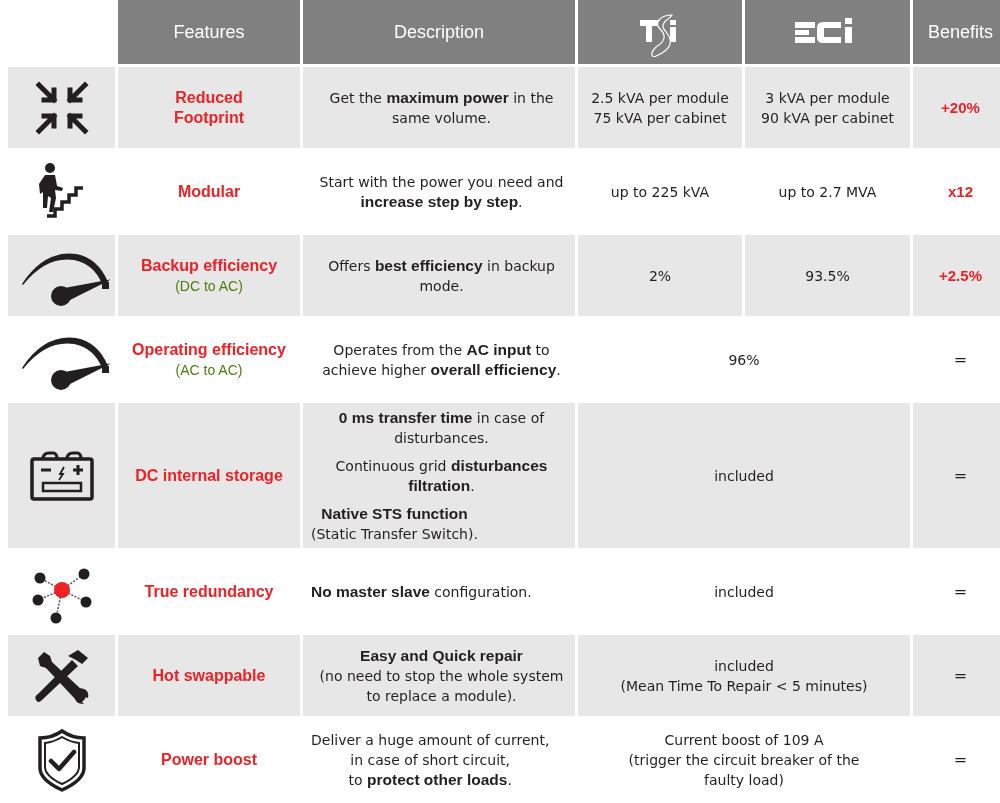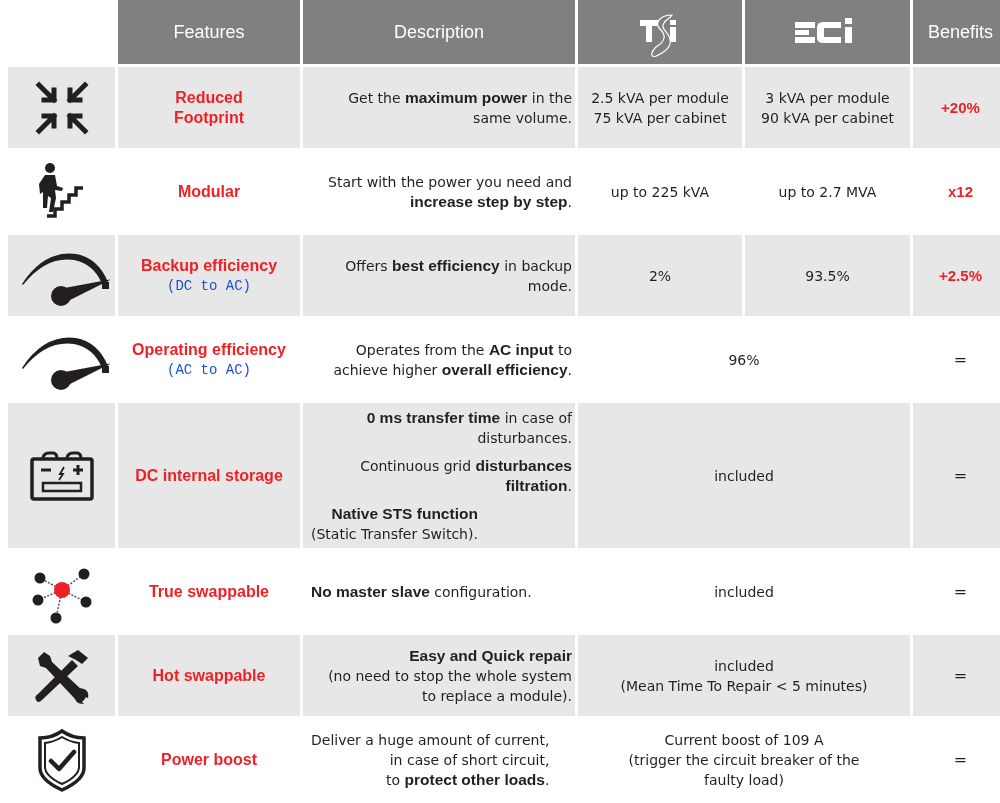--- a/index.html
+++ b/index.html
@@ -11,22 +11,22 @@
           grid-template-rows:67px 84px 84px 84px 84px 148px 84px 84px 84px;margin-left:8px; }
   .cell { box-sizing:border-box; display:flex; align-items:center; justify-content:center;
           border-right:3px solid #ffffff; border-bottom:3px solid #ffffff; }
   .cell.last { border-right:none; }
   .hdr { background:#808080; color:#ffffff; font-size:18px; }
   .hdr.blank { background:#ffffff; }
   .gray { background:#e7e7e8; }
   .white { background:#ffffff; }
   .feat { flex-direction:column; text-align:center; }
   .feat .name { color:#ec2227; font-weight:bold; font-size:16px; line-height:20px; }
-  .feat .sub { font-family:Liberation Mono, monospace; font-size:14px; color:#1d4ed8; line-height:20px; }
-  .desc { justify-content:flex-start; text-align:right; padding-left:8px; padding-right:3px;
+  .feat .sub { font-family:Liberation Sans, sans-serif; font-size:14px; color:#4d7c0f; line-height:20px; }
+  .desc { justify-content:flex-start; text-align:center; padding-left:8px; padding-right:3px;
           font-family:"DejaVu Sans", sans-serif; font-size:14px; line-height:20px; }
   .desc b { font-family:"Liberation Sans", sans-serif; font-weight:bold; font-size:15.5px; }
   .desc .para { margin:4px 0; }
   .val { flex-direction:column; text-align:left; font-family:"DejaVu Sans", sans-serif;
          font-size:14px; line-height:20px; }
   .span2 { grid-column: span 2; }
   .benefit { font-weight:bold; color:#ec2227; font-size:15px; }
   .benefit.eq { font-weight:normal; color:#231f20; font-size:16px; font-family:"DejaVu Sans", sans-serif; }
   .icon svg { display:block; }
 </style>
@@ -175,21 +175,21 @@
       </g>
       <circle cx="10" cy="18" r="5.5" fill="#231f20"></circle>
       <circle cx="54" cy="14" r="5.5" fill="#231f20"></circle>
       <circle cx="8" cy="40" r="5.5" fill="#231f20"></circle>
       <circle cx="56" cy="42" r="5.5" fill="#231f20"></circle>
       <circle cx="26" cy="58" r="5.5" fill="#231f20"></circle>
       <circle cx="32" cy="30" r="8" fill="#ec2227"></circle>
     </svg>
   </div>
   <div class="cell white feat">
-    <span class="name">True swappable</span>
+    <span class="name">True redundancy</span>
   </div>
   <div class="cell white desc">
     <div><b>No master slave</b><span> configuration.</span></div>
   </div>
   <div class="cell white val span2">included</div>
   <div class="cell white last benefit eq">=</div>
 
   <div class="cell gray icon">
     <svg width="60" height="60" viewBox="0 0 60 60">
       <path d="M6 12 L12 6 L18 10 L20 16 L52 46 Q56 50 52 54 L50 56 Q46 58 44 54 L14 22 L8 20 Z" fill="#231f20"></path>

